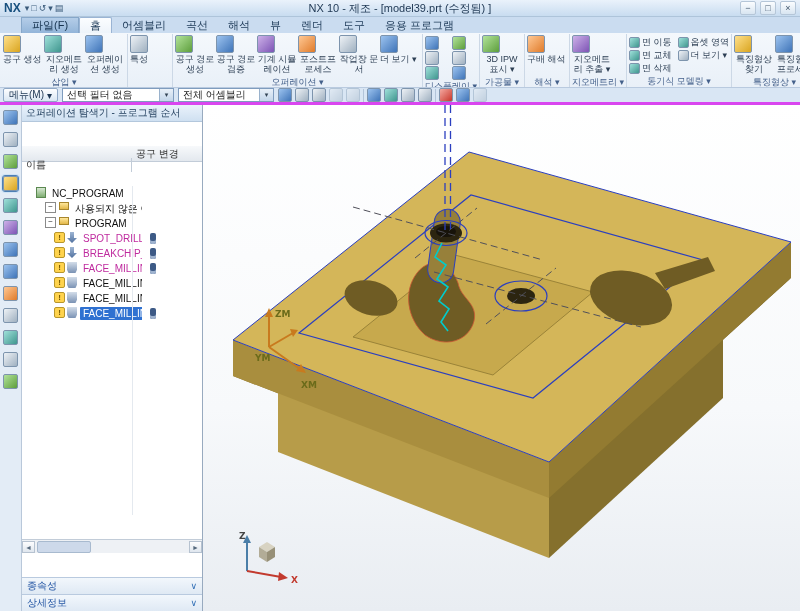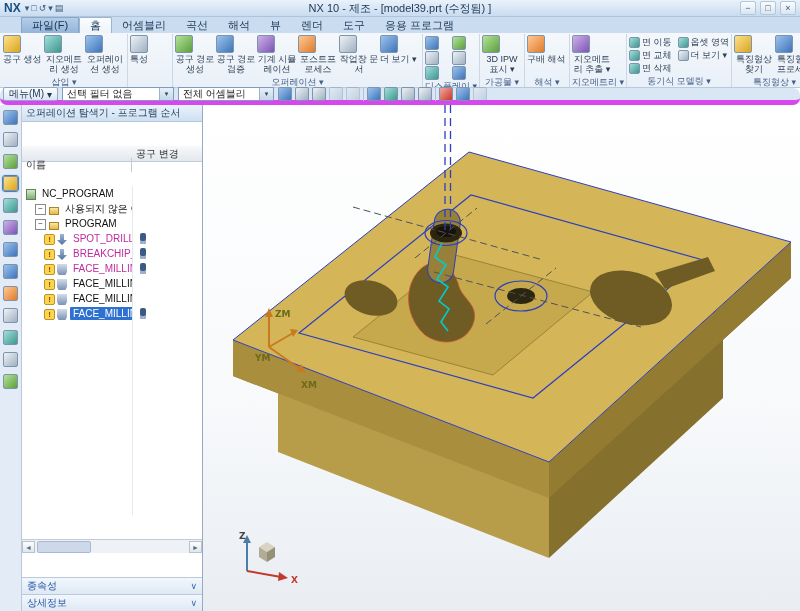--- a/index.html
+++ b/index.html
@@ -38,21 +38,21 @@
   .c-yellow{background:linear-gradient(135deg,#ffe08a,#d9a520);}
   .c-blue{background:linear-gradient(135deg,#9cc3ef,#3f74b8);}
   .c-green{background:linear-gradient(135deg,#b2e39a,#5d9e3c);}
   .c-teal{background:linear-gradient(135deg,#9fe0da,#3f968e);}
   .c-orange{background:linear-gradient(135deg,#ffc894,#e07b2a);}
   .c-purple{background:linear-gradient(135deg,#cdb1e8,#7d54b5);}
   .c-red{background:linear-gradient(135deg,#f4a9a1,#c8362b);}
   .c-gray{background:linear-gradient(135deg,#eef2f6,#9fb0c0);}
   
   #toolbar{position:absolute;left:0;top:88px;width:800px;height:17px;background:#d9e6f4;
-    border-bottom:5px solid #d946ef;display:flex;align-items:center;gap:4px;padding:0 3px;box-sizing:border-box;border-radius:7px;}
+    border-bottom:3px solid #d946ef;display:flex;align-items:center;gap:4px;padding:0 3px;box-sizing:border-box;}
   #menu-btn{height:14px;display:flex;align-items:center;gap:3px;padding:0 5px;font-size:10px;color:#1d3652;
     border:1px solid #8fa8c6;border-radius:2px;background:linear-gradient(#fdfeff,#d9e6f3);}
   .combo{height:14px;border:1px solid #7f9cbe;background:#fff;display:flex;align-items:center;
     font-size:10px;color:#222;padding-left:4px;box-sizing:border-box;}
   .combo .arr{width:13px;align-self:stretch;margin-left:auto;background:linear-gradient(#e8f0f8,#c3d6ea);
     border-left:1px solid #9ab2cc;display:flex;align-items:center;justify-content:center;font-size:7px;color:#345;}
   .tb-sep{width:1px;height:13px;background:#b2c4d9;}
   .tb-ic{width:14px;height:14px;}
   .disabled{opacity:.4;}
   
@@ -66,21 +66,21 @@
     border-right:1px solid #98aabf;display:flex;flex-direction:column;box-sizing:border-box;gap:24px;}
   #nav-title{height:16px;line-height:16px;background:linear-gradient(#eaf2fb,#cfe0f1);
     border-bottom:1px solid #b3c7dc;font-size:10px;color:#23405f;padding:0 4px;white-space:nowrap;overflow:hidden;}
   #nav-cols{height:15px;display:flex;background:linear-gradient(#f7f9fb,#e3e8ee);
     border-bottom:1px solid #c2ccd8;font-size:10px;color:#333;align-items:center;}
   .colname{width:110px;padding-left:4px;border-right:1px solid #c2ccd8;box-sizing:border-box;margin-top:23px;}
   .coltool{flex:1;padding-left:4px;}
   #nav-rows{flex:1;overflow:hidden;position:relative;}
   #coldiv{position:absolute;left:110px;top:0;bottom:0;width:1px;background:#e4e9ef;}
   .trow{height:15px;display:flex;align-items:center;font-size:10px;}
-  .tname{width:110px;display:flex;align-items:flex-end;overflow:hidden;white-space:nowrap;box-sizing:border-box;}
+  .tname{width:110px;display:flex;align-items:flex-start;overflow:hidden;white-space:nowrap;box-sizing:border-box;margin-left:10px;}
   .tcol2{flex:1;display:flex;align-items:center;padding-left:8px;}
   .exp{flex:none;width:9px;height:9px;border:1px solid #8a8a8a;background:#fff;font-size:8px;line-height:7px;
     text-align:center;margin-right:3px;color:#333;}
   .stat{flex:none;width:9px;height:9px;background:#ffd34d;border:1px solid #b8962b;border-radius:2px;
     font-size:8px;font-weight:bold;line-height:9px;text-align:center;color:#7a5a00;margin-right:2px;}
   .opic{flex:none;width:10px;height:11px;margin-right:3px;display:inline-block;}
   .opic.drill{background:linear-gradient(#9fb6d4,#51719f);clip-path:polygon(30% 0,70% 0,70% 55%,100% 55%,50% 100%,0 55%,30% 55%);}
   .opic.mill{background:linear-gradient(#d3dde9,#7a92b4);clip-path:polygon(0 0,100% 0,100% 70%,85% 100%,15% 100%,0 70%);}
   .opic.folder{background:linear-gradient(#ffe79a,#e3b84a);border:1px solid #a8862c;height:8px;box-sizing:border-box;}
   .opic.ncprog{background:linear-gradient(#d7e8d2,#7fae72);border:1px solid #5b8850;box-sizing:border-box;}

